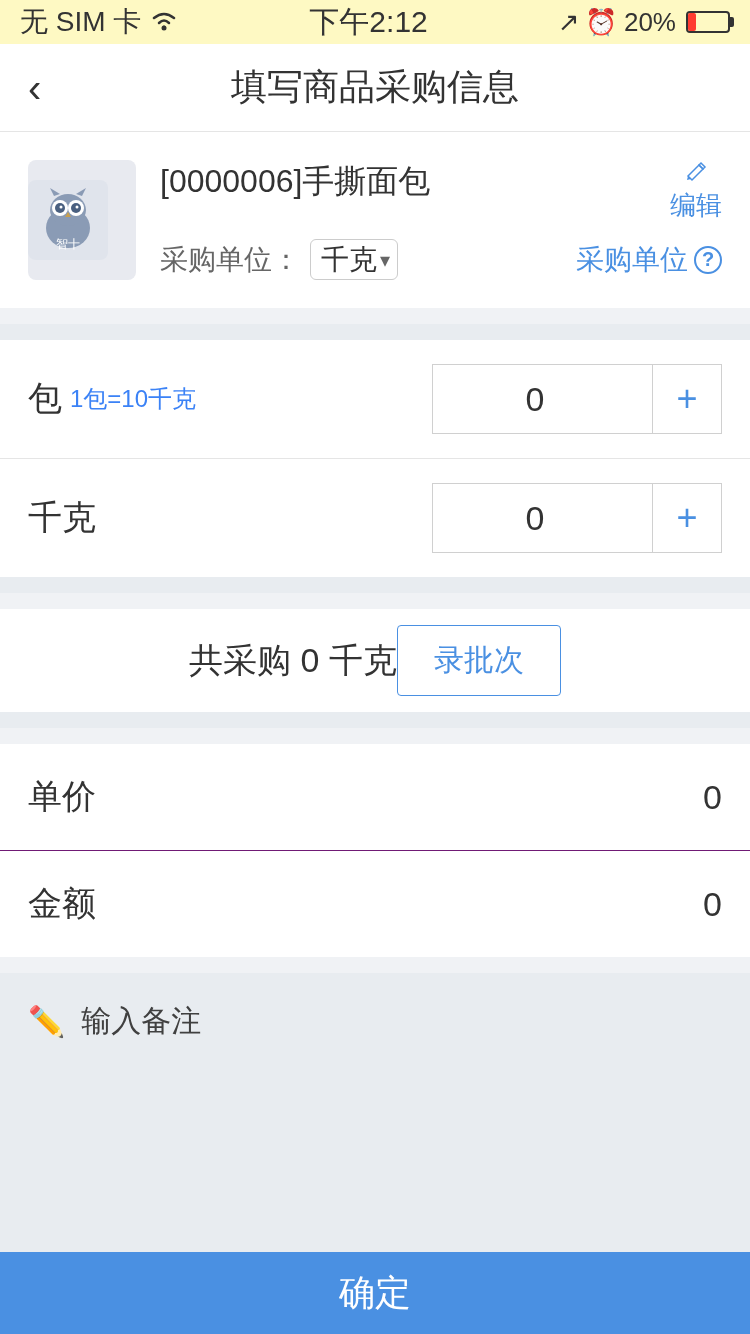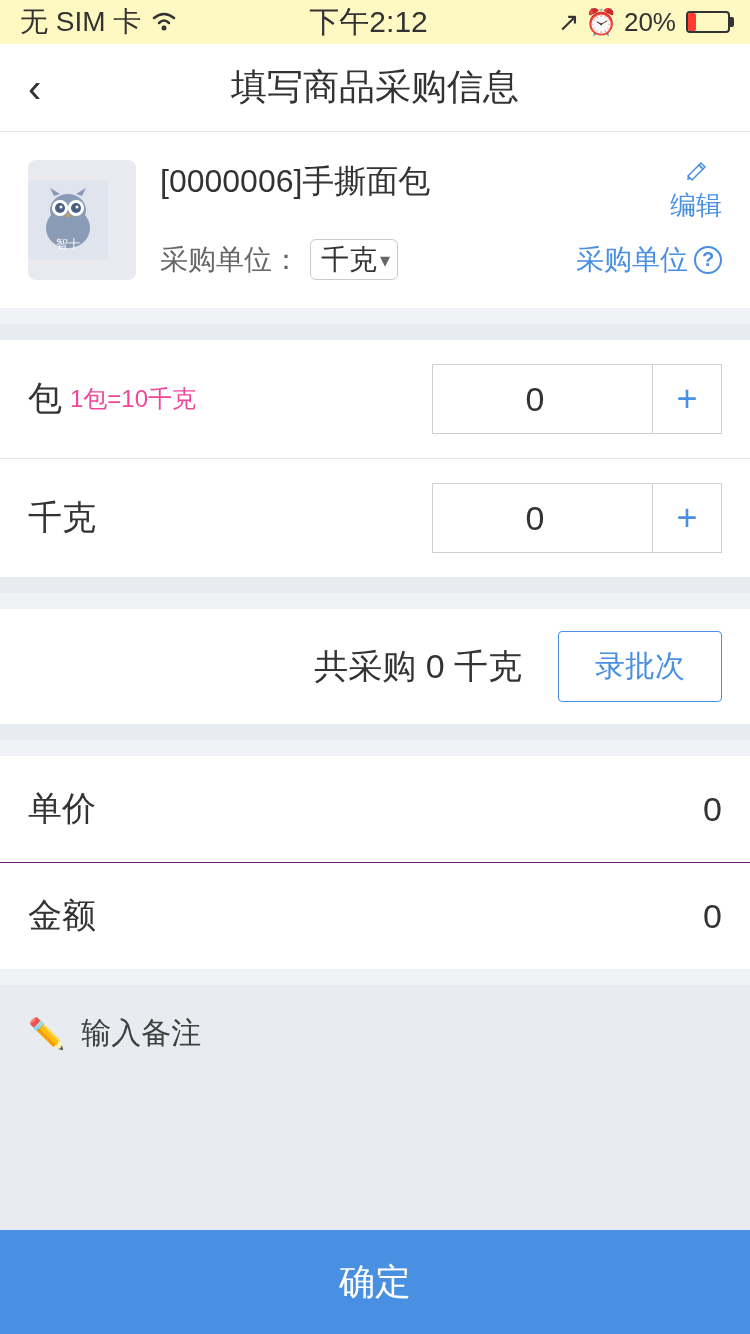--- a/index.html
+++ b/index.html
@@ -202,21 +202,21 @@
     .input-row:last-child {
       border-bottom: none;
     }
     .input-label {
       font-size: 34px;
       color: #333;
       flex: 0 0 auto;
     }
     .input-sublabel {
       font-size: 24px;
-      color: #ec4899;
+      color: #3b82f6;
       margin-left: 8px;
     }
     .input-right {
       margin-left: auto;
       display: flex;
       align-items: center;
       gap: 0;
     }
     .qty-input {
       width: 220px;
@@ -242,23 +242,22 @@
     }
 
     
     .summary-section {
       background: #fff;
       margin-top: 16px;
     }
     .summary-row {
       display: flex;
       align-items: center;
-      justify-content: flex-end;
-      padding: 22px 28px;
-      gap: 36px;
+      justify-content: center;
+      padding: 16px 28px;
     }
     .summary-label {
       font-size: 34px;
       color: #333;
     }
     .record-btn {
       border: 1px solid #4a90e2;
       background: #fff;
       color: #4a90e2;
       font-size: 30px;
@@ -316,21 +315,21 @@
       flex: 1;
       min-height: 300px;
     }
 
     
     .confirm-bar {
       position: fixed;
       bottom: 0;
       left: 0;
       width: 750px;
-      height: 104px;
+      height: 82px;
       background: #4a90e2;
       display: flex;
       align-items: center;
       justify-content: center;
       cursor: pointer;
     }
     .confirm-label {
       font-size: 36px;
       color: #fff;
       font-weight: 400;

